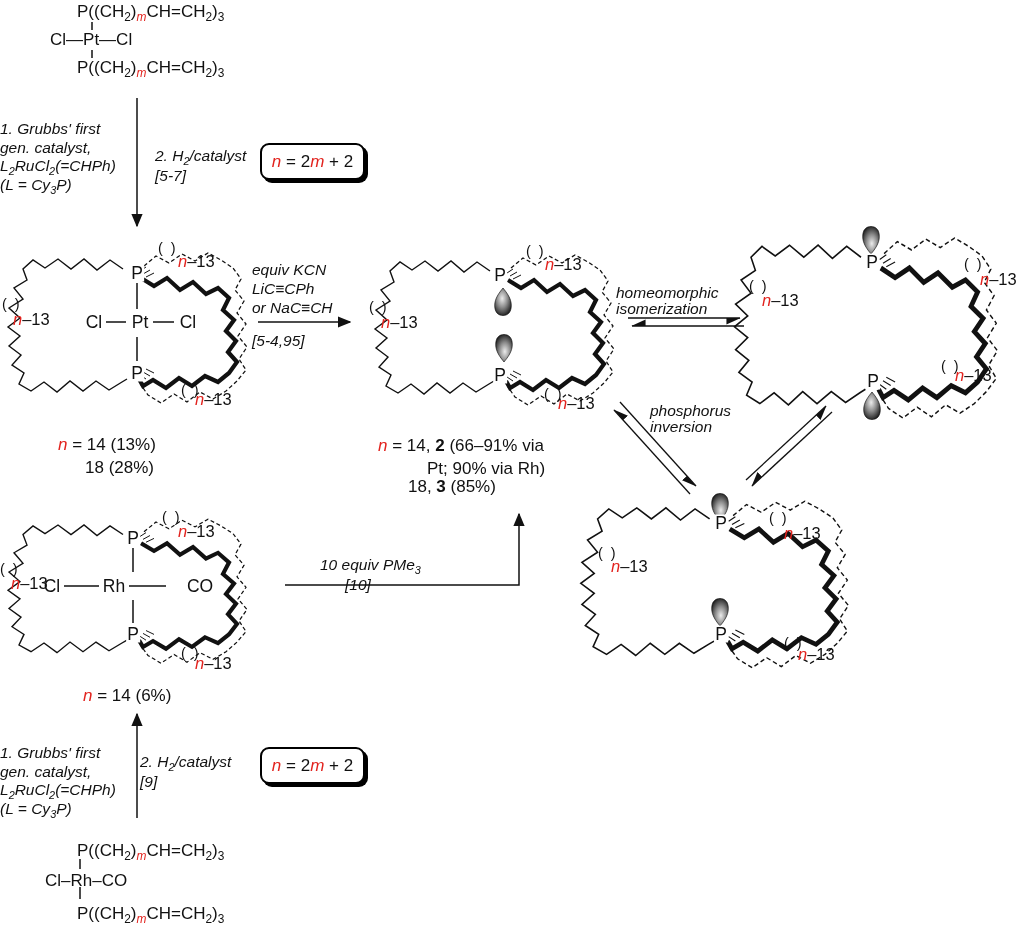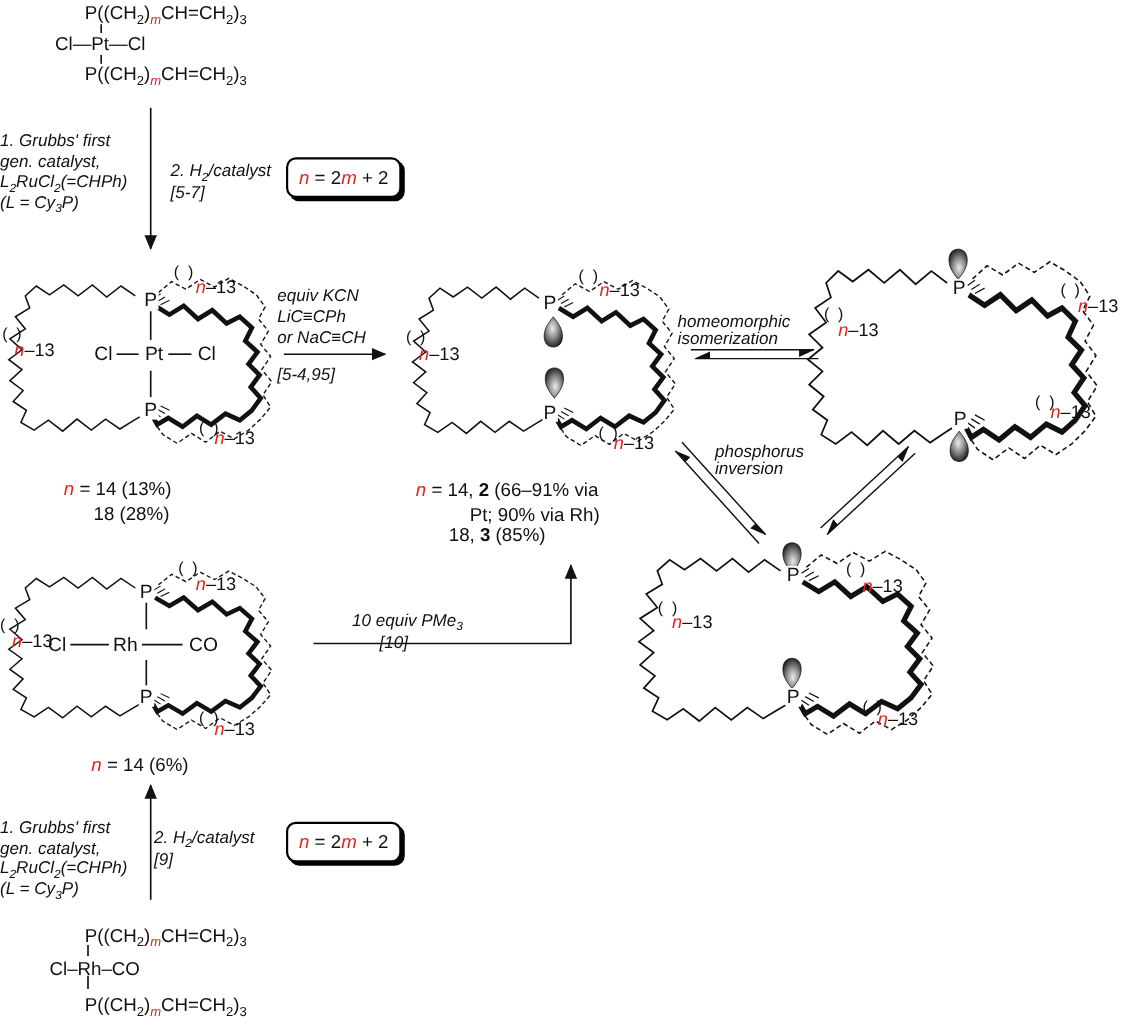--- a/index.html
+++ b/index.html
@@ -180,21 +180,21 @@
   <div class="atom" style="left:872px;top:262px">P</div>
   <div class="atom" style="left:873px;top:381px">P</div>
 
   <div class="atom" style="left:721px;top:523px">P</div>
   <div class="atom" style="left:721px;top:634px">P</div>
 
   <div class="atom" style="left:133px;top:538px">P</div>
   <div class="atom" style="left:133px;top:634px">P</div>
   <div class="atom" style="left:52px;top:586px">Cl</div>
   <div class="atom" style="left:114px;top:586px">Rh</div>
-  <div class="atom" style="left:185px;top:586px">CO</div>
+  <div class="atom" style="left:200px;top:586px">CO</div>
 
   <span class="rp" style="left:2px;top:297px">( )</span>
   <span class="rl" style="left:13px;top:311px"><span style="font-style: italic; color: rgb(226, 35, 30);">n</span><span>–13</span></span>
   <span class="rp" style="left:158px;top:241px">( )</span>
   <span class="rl" style="left:178px;top:253px"><span style="font-style: italic; color: rgb(226, 35, 30);">n</span><span>–13</span></span>
   <span class="rp" style="left:181px;top:383px">( )</span>
   <span class="rl" style="left:195px;top:391px"><span style="font-style: italic; color: rgb(226, 35, 30);">n</span><span>–13</span></span>
 
   <span class="rp" style="left:369px;top:300px">( )</span>
   <span class="rl" style="left:381px;top:314px"><span style="font-style: italic; color: rgb(226, 35, 30);">n</span><span>–13</span></span>

